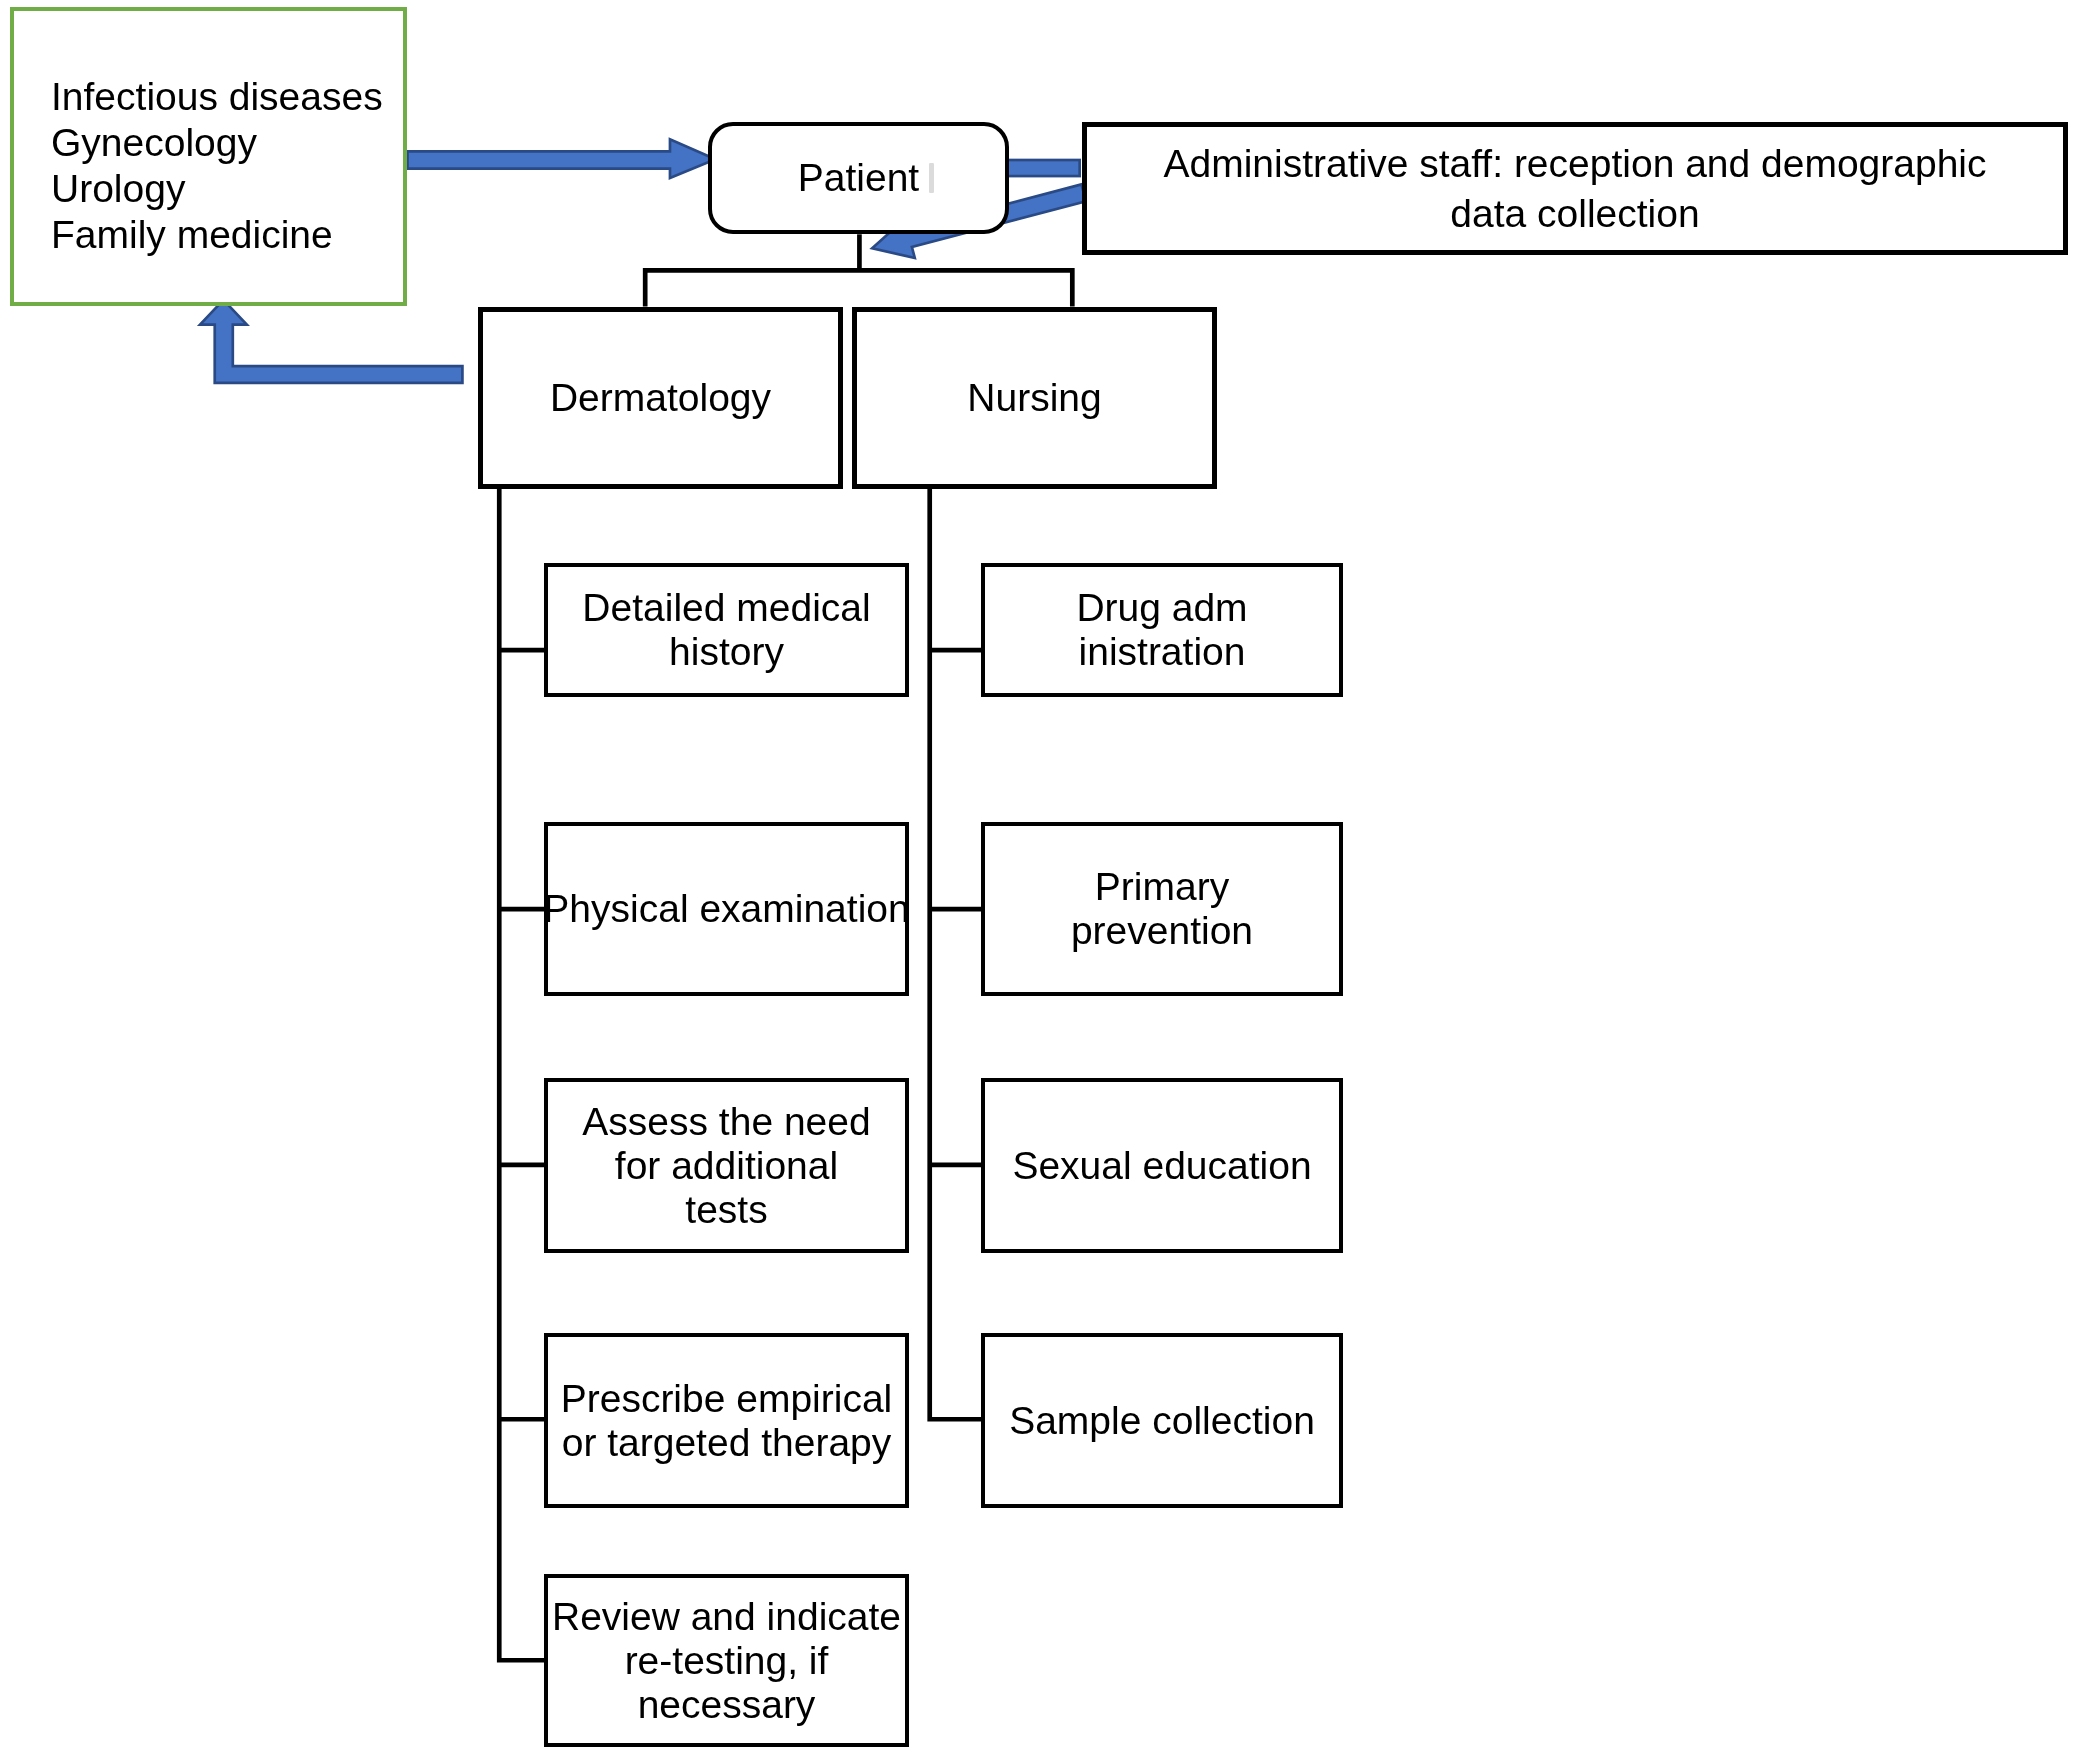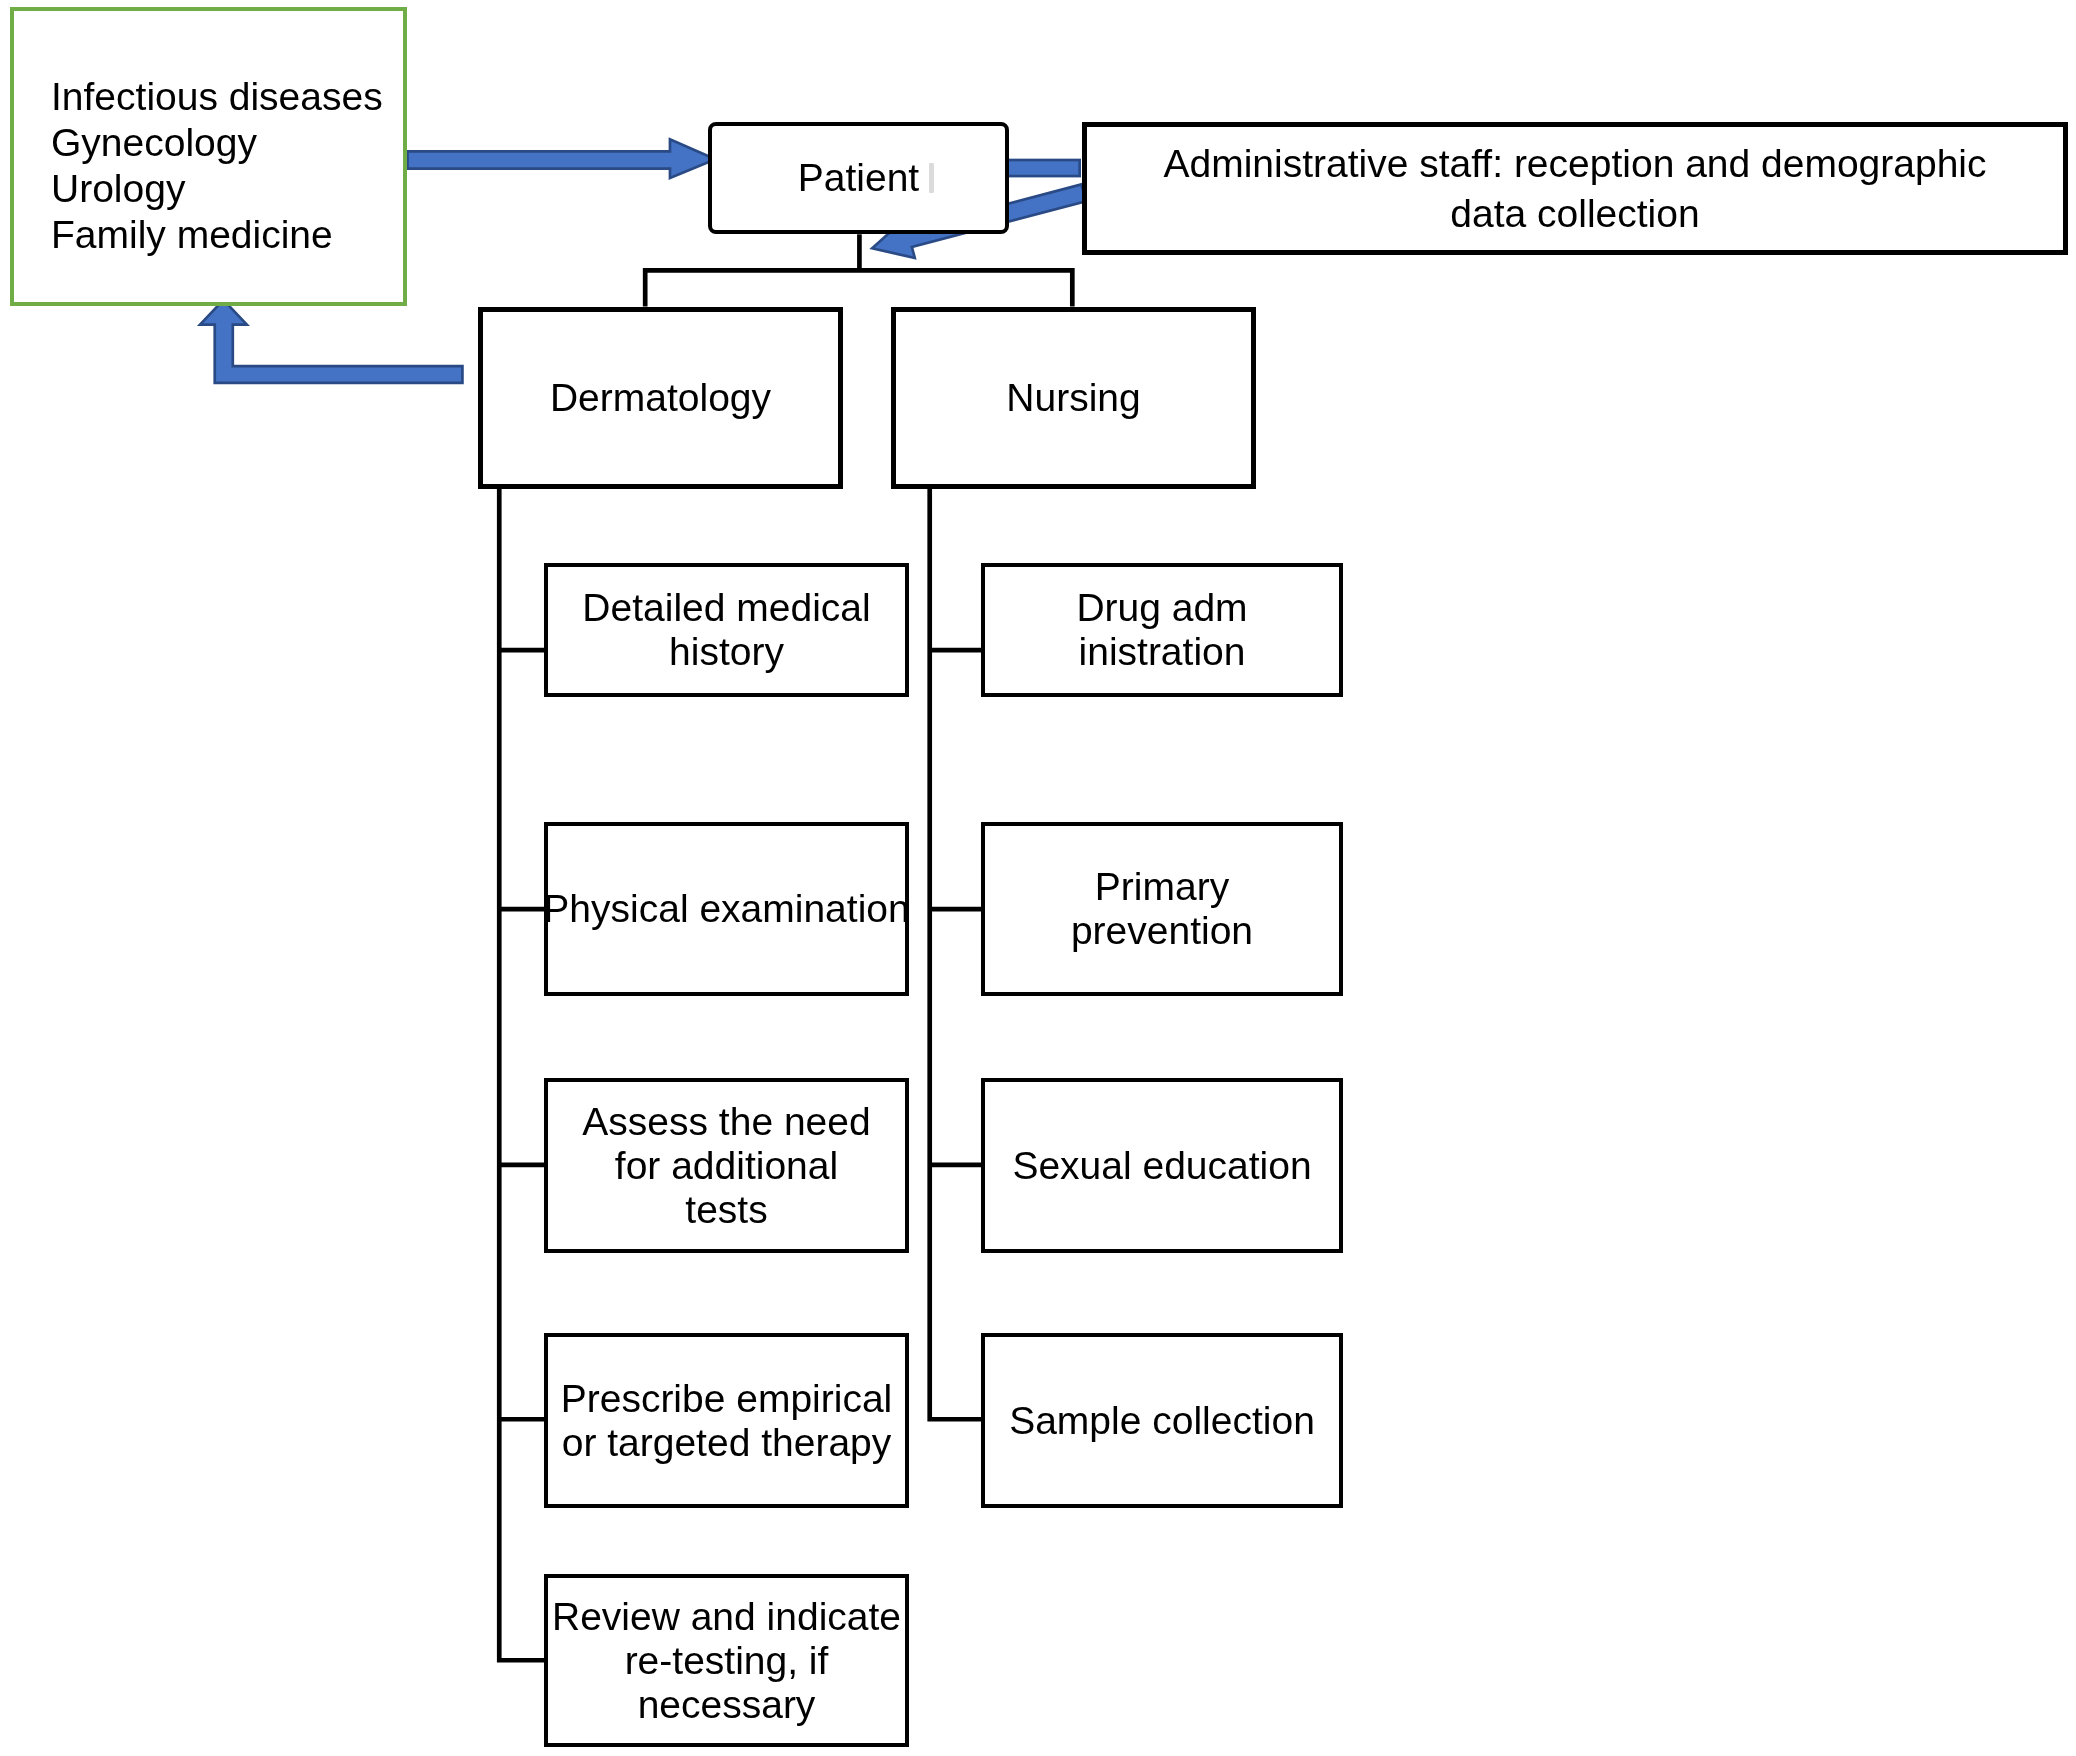--- a/index.html
+++ b/index.html
@@ -39,29 +39,29 @@
     left:10px;top:6.7px;width:397px;height:299px;
     border:4px solid var(--referral-border);
     align-items:flex-start;
     text-align:right;
     padding:20px 6.7px 0 37px;
     line-height:46px;
   }
   .patient-box{
     left:708px;top:122px;width:301px;height:112px;
     border-width:4px;
-    border-radius:8px;
+    border-radius:25px;
   }
   .admin-box{
     left:1082px;top:122px;width:986px;height:133px;
     border-width:5.4px;
     line-height:50px;
   }
   .dermatology-box{left:462px;top:307px;width:365px;height:182px;border-width:5.4px;margin-left:16px;}
-  .nursing-box{left:891px;top:307px;width:365px;height:182px;border-width:5.4px;}
+  .nursing-box{left:852px;top:307px;width:365px;height:182px;border-width:5.4px;}
   .sub{border-width:4px;line-height:44px;}
   .col-left{left:544px;width:365px;}
   .col-right{left:981px;width:362px;}
   .row-1{top:563px;height:134px;}
   .row-2{top:822px;height:174px;}
   .row-3{top:1078px;height:175px;}
   .row-4{top:1333px;height:175px;}
   .row-5{top:1574px;height:173px;}
   .ghost-artifact{
     position:absolute;left:929px;top:163px;width:4.7px;height:30px;

